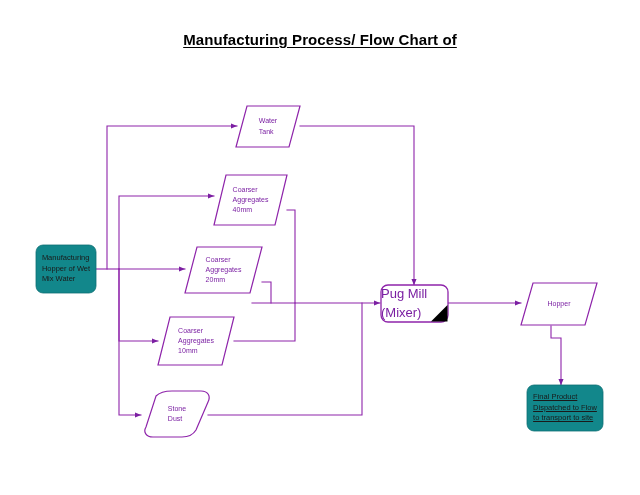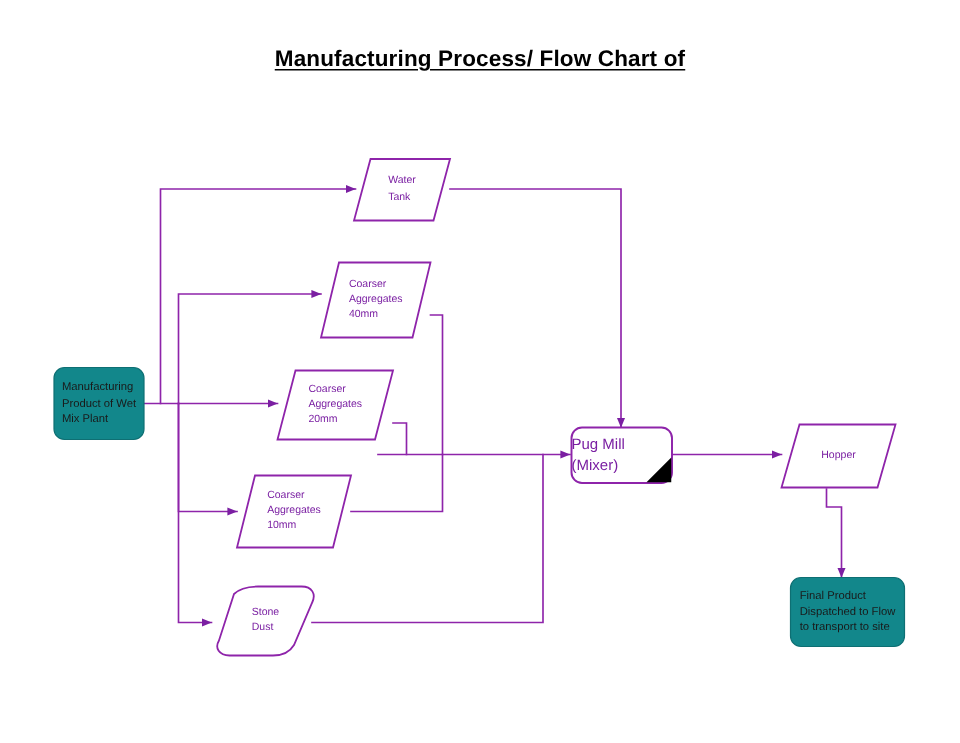--- a/index.html
+++ b/index.html
@@ -59,21 +59,21 @@
     font-size: 7px;
     line-height: 1.45;
   }
   .lbl-dark {
     color: #1a1a1a;
     font-size: 7.5px;
     line-height: 1.45;
   }
   .lbl-pug {
     color: #7a1fa2;
-    font-size: 10px;
+    font-size: 13px;
     line-height: 1.4;
   }
 </style>
 </head>
 <body>
 
 <svg id="canvas" viewBox="0 0 640 495" xmlns="http://www.w3.org/2000/svg">
 
   <defs>
     <marker id="arrowRight" markerWidth="7" markerHeight="7" refX="6.4" refY="3" orient="auto" markerUnits="userSpaceOnUse">
@@ -135,22 +135,22 @@
 </svg>
 
 <div class="title-block">
   <div class="title-line">Manufacturing Process/ Flow Chart of</div>
   <br>
 </div>
 
 <div class="node-label lbl-dark" style="left:36px; top:245px; width:60px; height:48px;">
   <div>
     <span>Manufacturing</span>
-    <span>Product of Wet</span>
-    <span>Mix Plant</span>
+    <span>Hopper of Wet</span>
+    <span>Mix Water</span>
   </div>
 </div>
 
 <div class="node-label lbl-purple" style="left:236px; top:106px; width:64px; height:41px;">
   <div>
     <span>Water</span>
     <span>Tank</span>
   </div>
 </div>
 
@@ -190,19 +190,19 @@
     <span>Pug Mill (Mixer)</span>
   </div>
 </div>
 
 <div class="node-label lbl-purple" style="left:521px; top:283px; width:76px; height:42px;">
   <div>
     <span>Hopper</span>
   </div>
 </div>
 
-<div class="node-label lbl-dark" style="left:524px; top:385px; width:82px; height:46px;">
+<div class="node-label lbl-dark" style="left:524px; top:385px; width:82px; height:46px;text-decoration:underline;">
   <div>
     <span>Final Product</span>
     <span>Dispatched to Flow</span>
     <span>to transport to site</span>
   </div>
 </div>
 
 </body></html>

